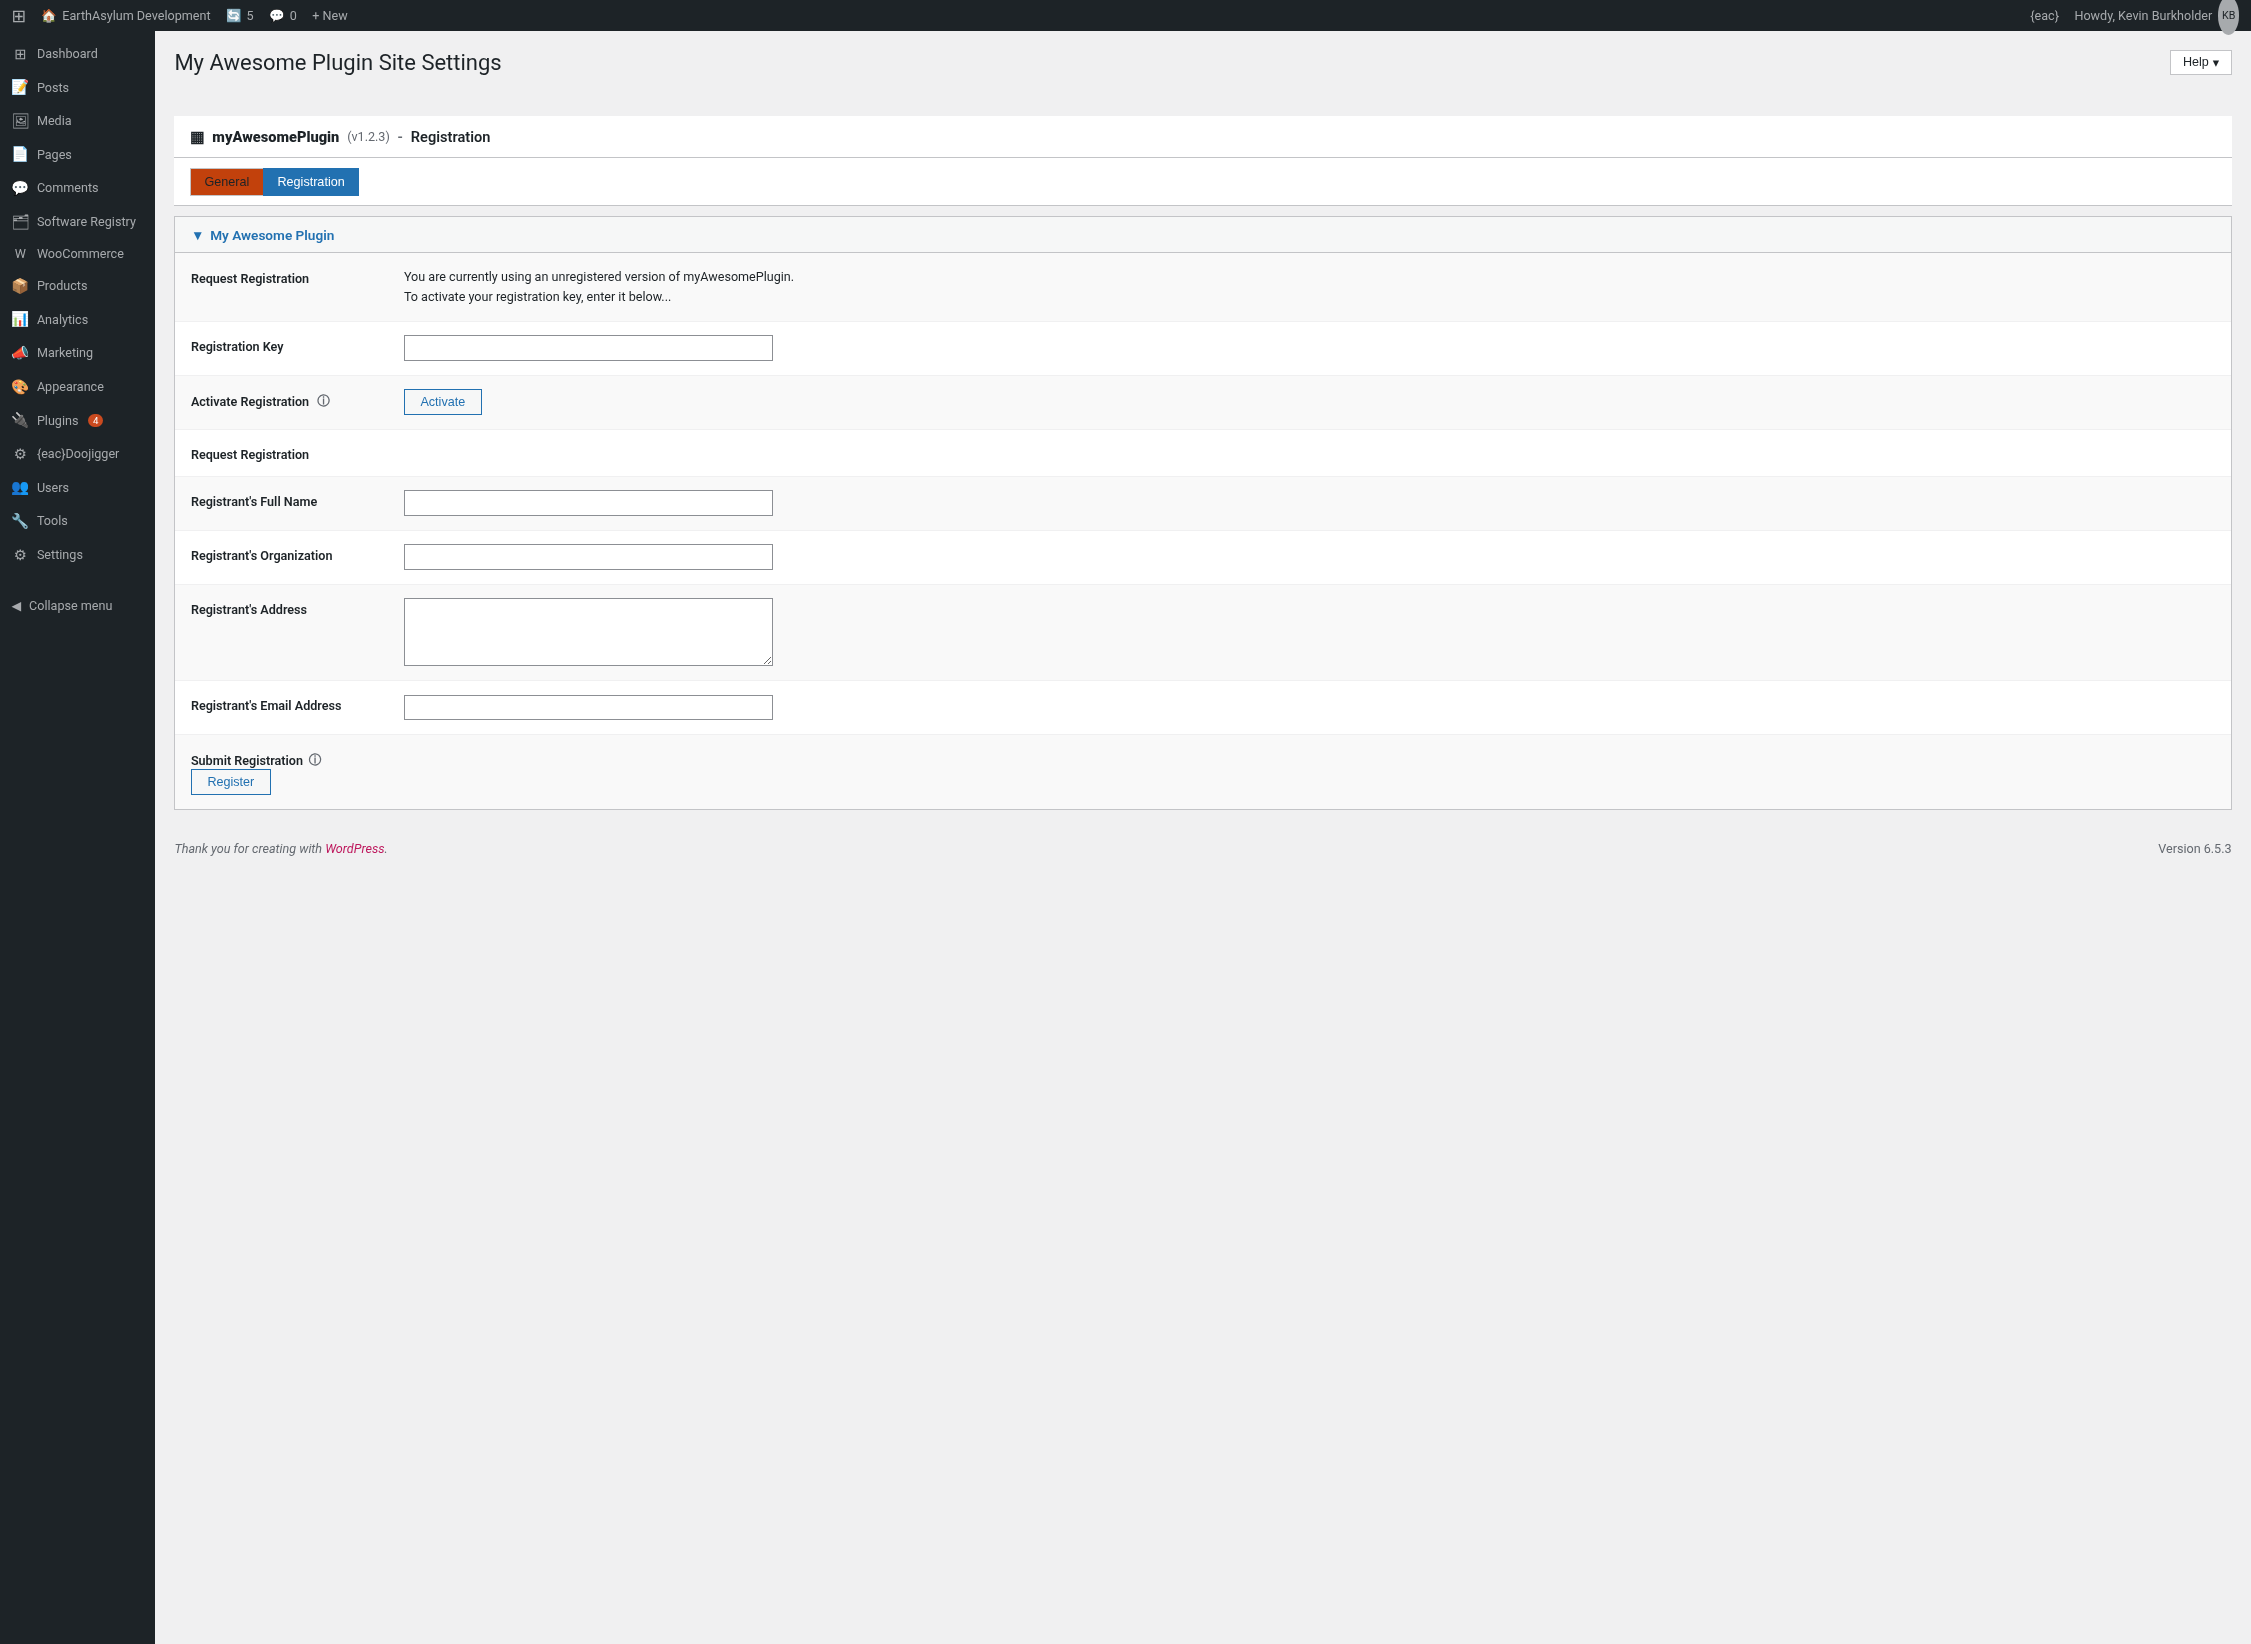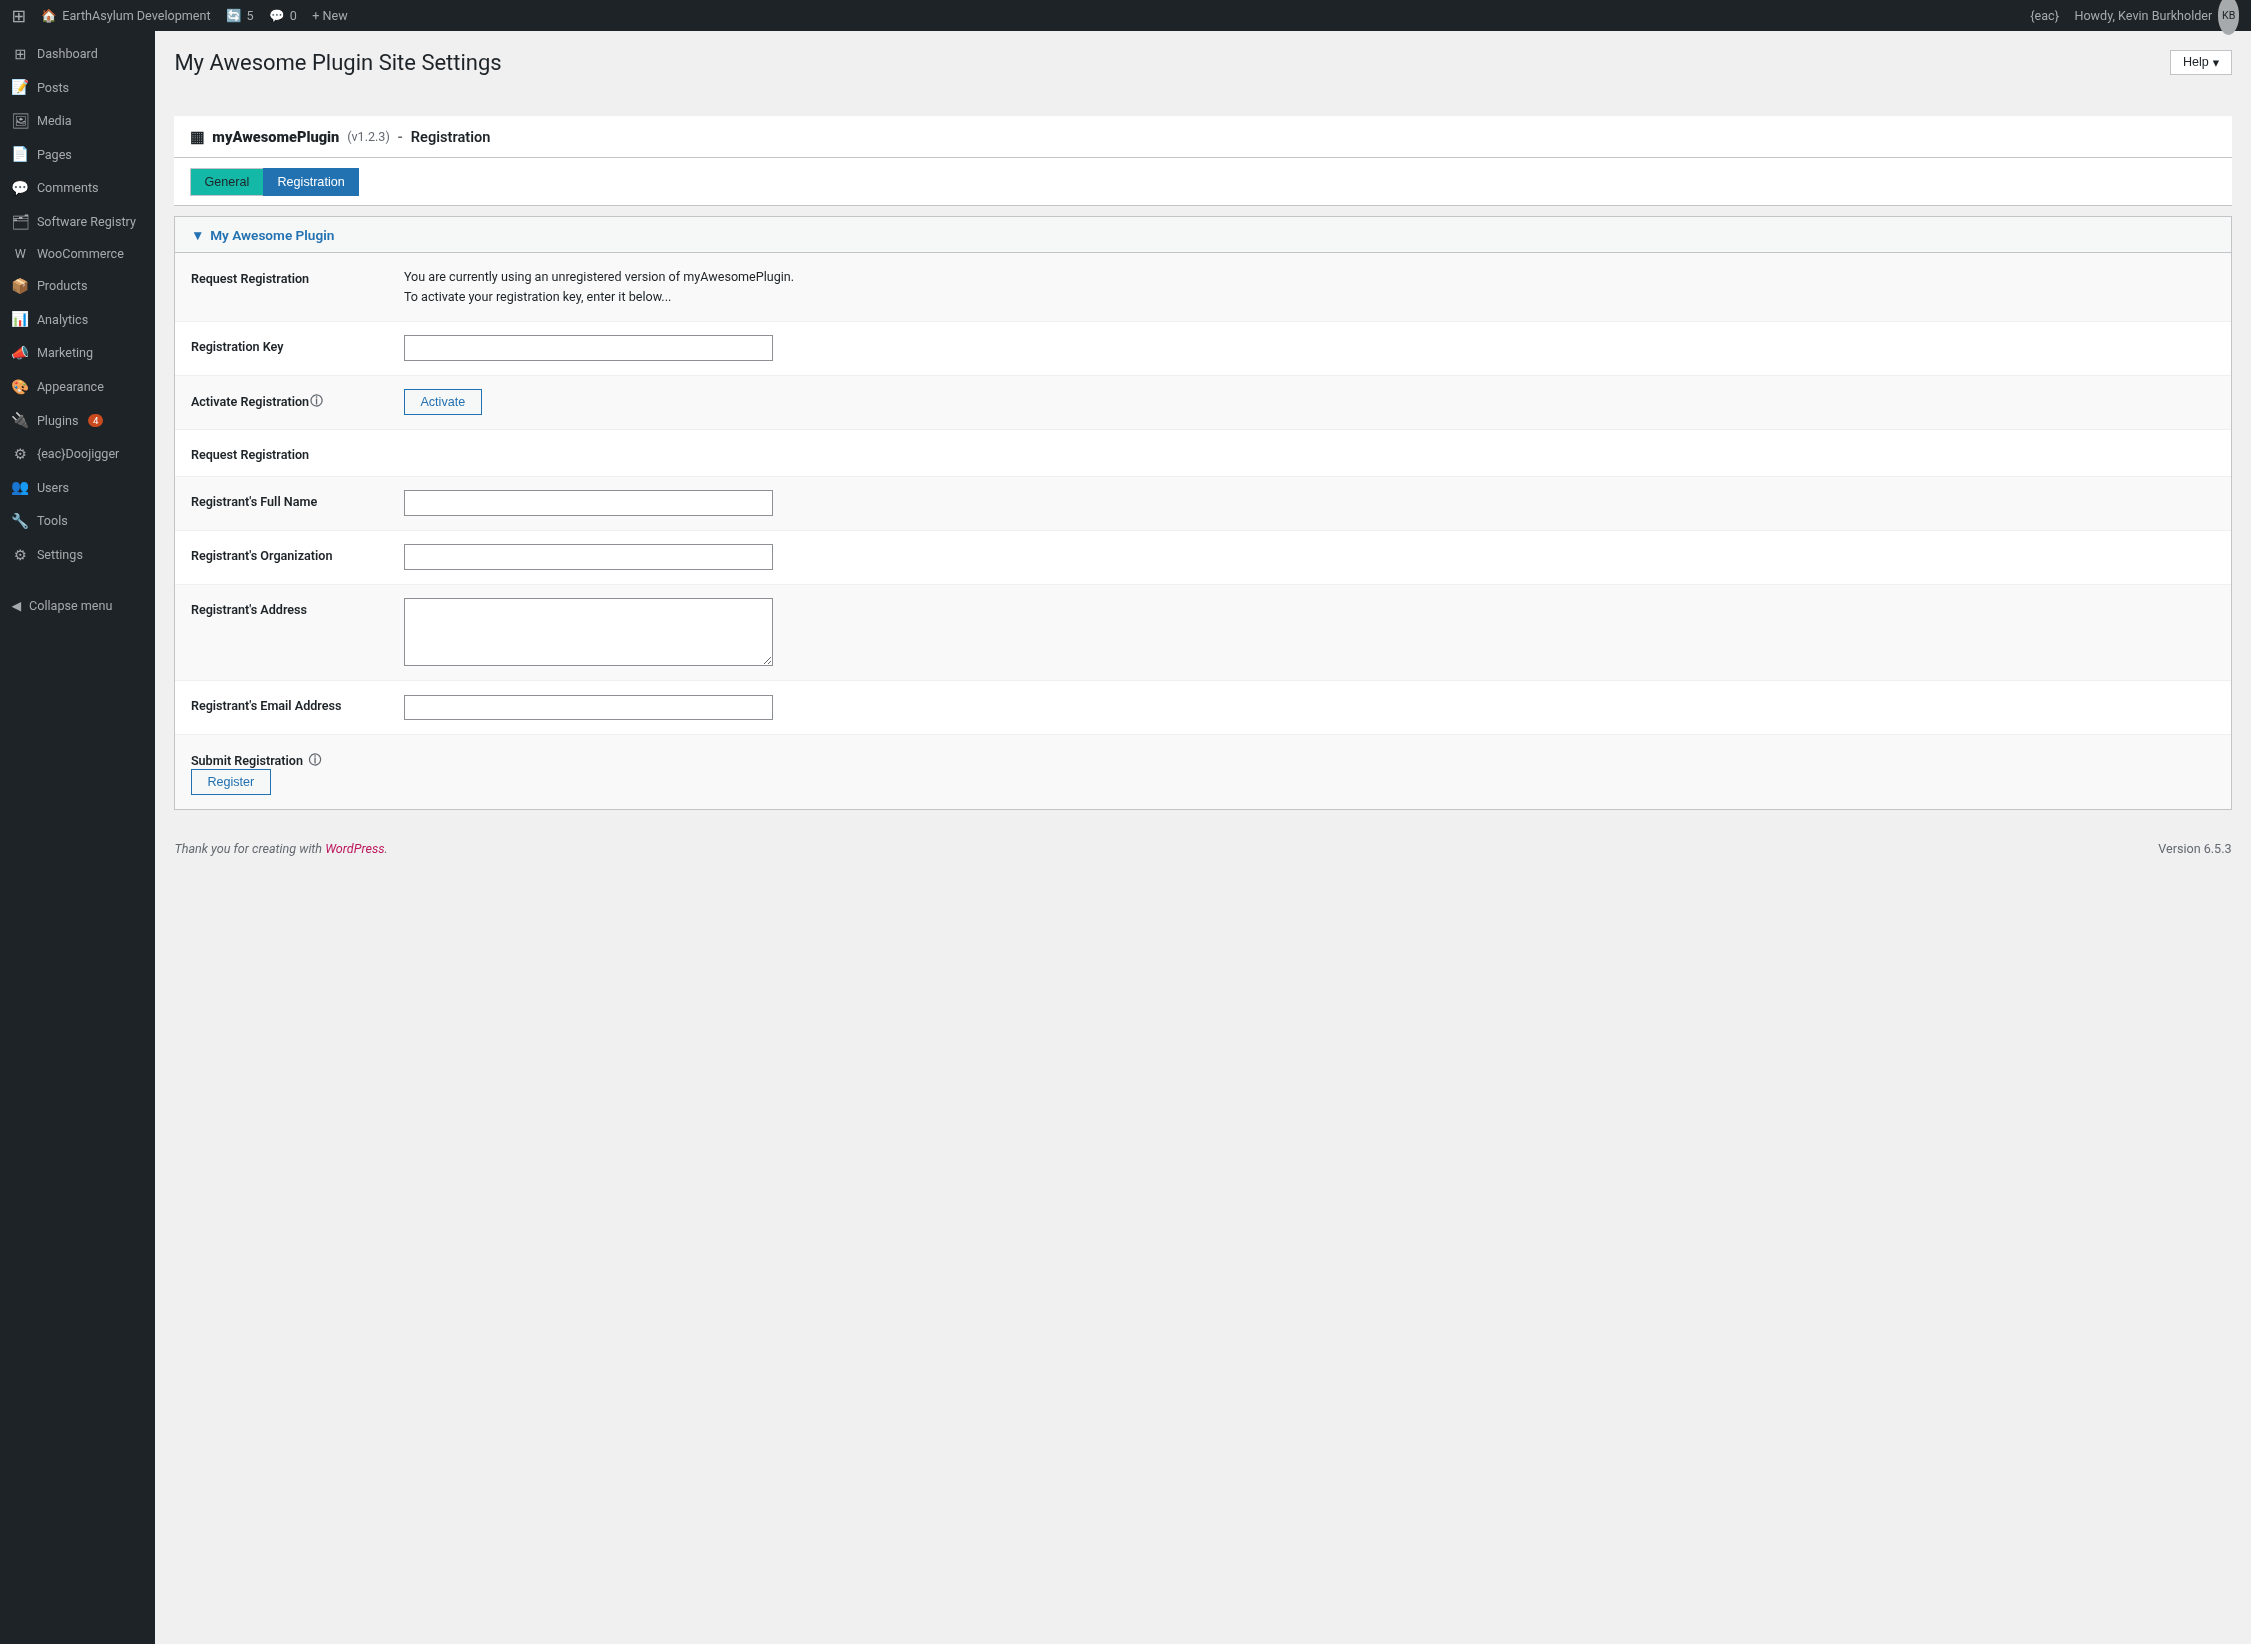--- a/index.html
+++ b/index.html
@@ -69,21 +69,21 @@
     }
     .plugin-header .plugin-icon { font-size: 15.5px; }
     .plugin-header .version { font-weight: 400; font-size: 12.6px; color: #646970; }
     .plugin-header .separator { color: #646970; }
 
     
     .tabs-row {
       display: flex; gap: 0; margin-bottom: 0; padding: 9.7px 15.5px; background: #fff; border-bottom: 1px solid #c3c4c7;
     }
     .tab-btn {
-      padding: 5.8px 13.6px; border: 1px solid #c3c4c7; cursor: pointer; font-size: 12.6px; background: #14b8a6; color: #1d2327;
+      padding: 5.8px 13.6px; border: 1px solid #c3c4c7; cursor: pointer; font-size: 12.6px; background: #c2410c; color: #1d2327;
       margin-right: -1px;
     }
     .tab-btn.active { background: #2271b1; color: #fff; border-color: #2271b1; z-index: 1; }
 
     
     .form-container {
       background: #fff;
       border: 1px solid #c3c4c7;
       margin-top: 9.7px;
     }
@@ -287,21 +287,21 @@
       </div>
 
       <div class="form-row">
         <div class="form-label">Registration Key</div>
         <div class="form-field">
           <input type="text" style="width: 369px;" value="">
         </div>
       </div>
 
       <div class="form-row">
-        <div class="form-label" style="display:flex;align-items:center;gap:1px;">
+        <div class="form-label" style="display:flex;align-items:center;gap:8px;">
           <span>Activate Registration</span>
           <span style="color:#646970;font-size:12.6px;">ⓘ</span>
         </div>
         <div class="form-field">
           <button class="btn-activate">Activate</button>
         </div>
       </div>
 
       <div class="form-row">
         <div class="form-label">Request Registration</div>

